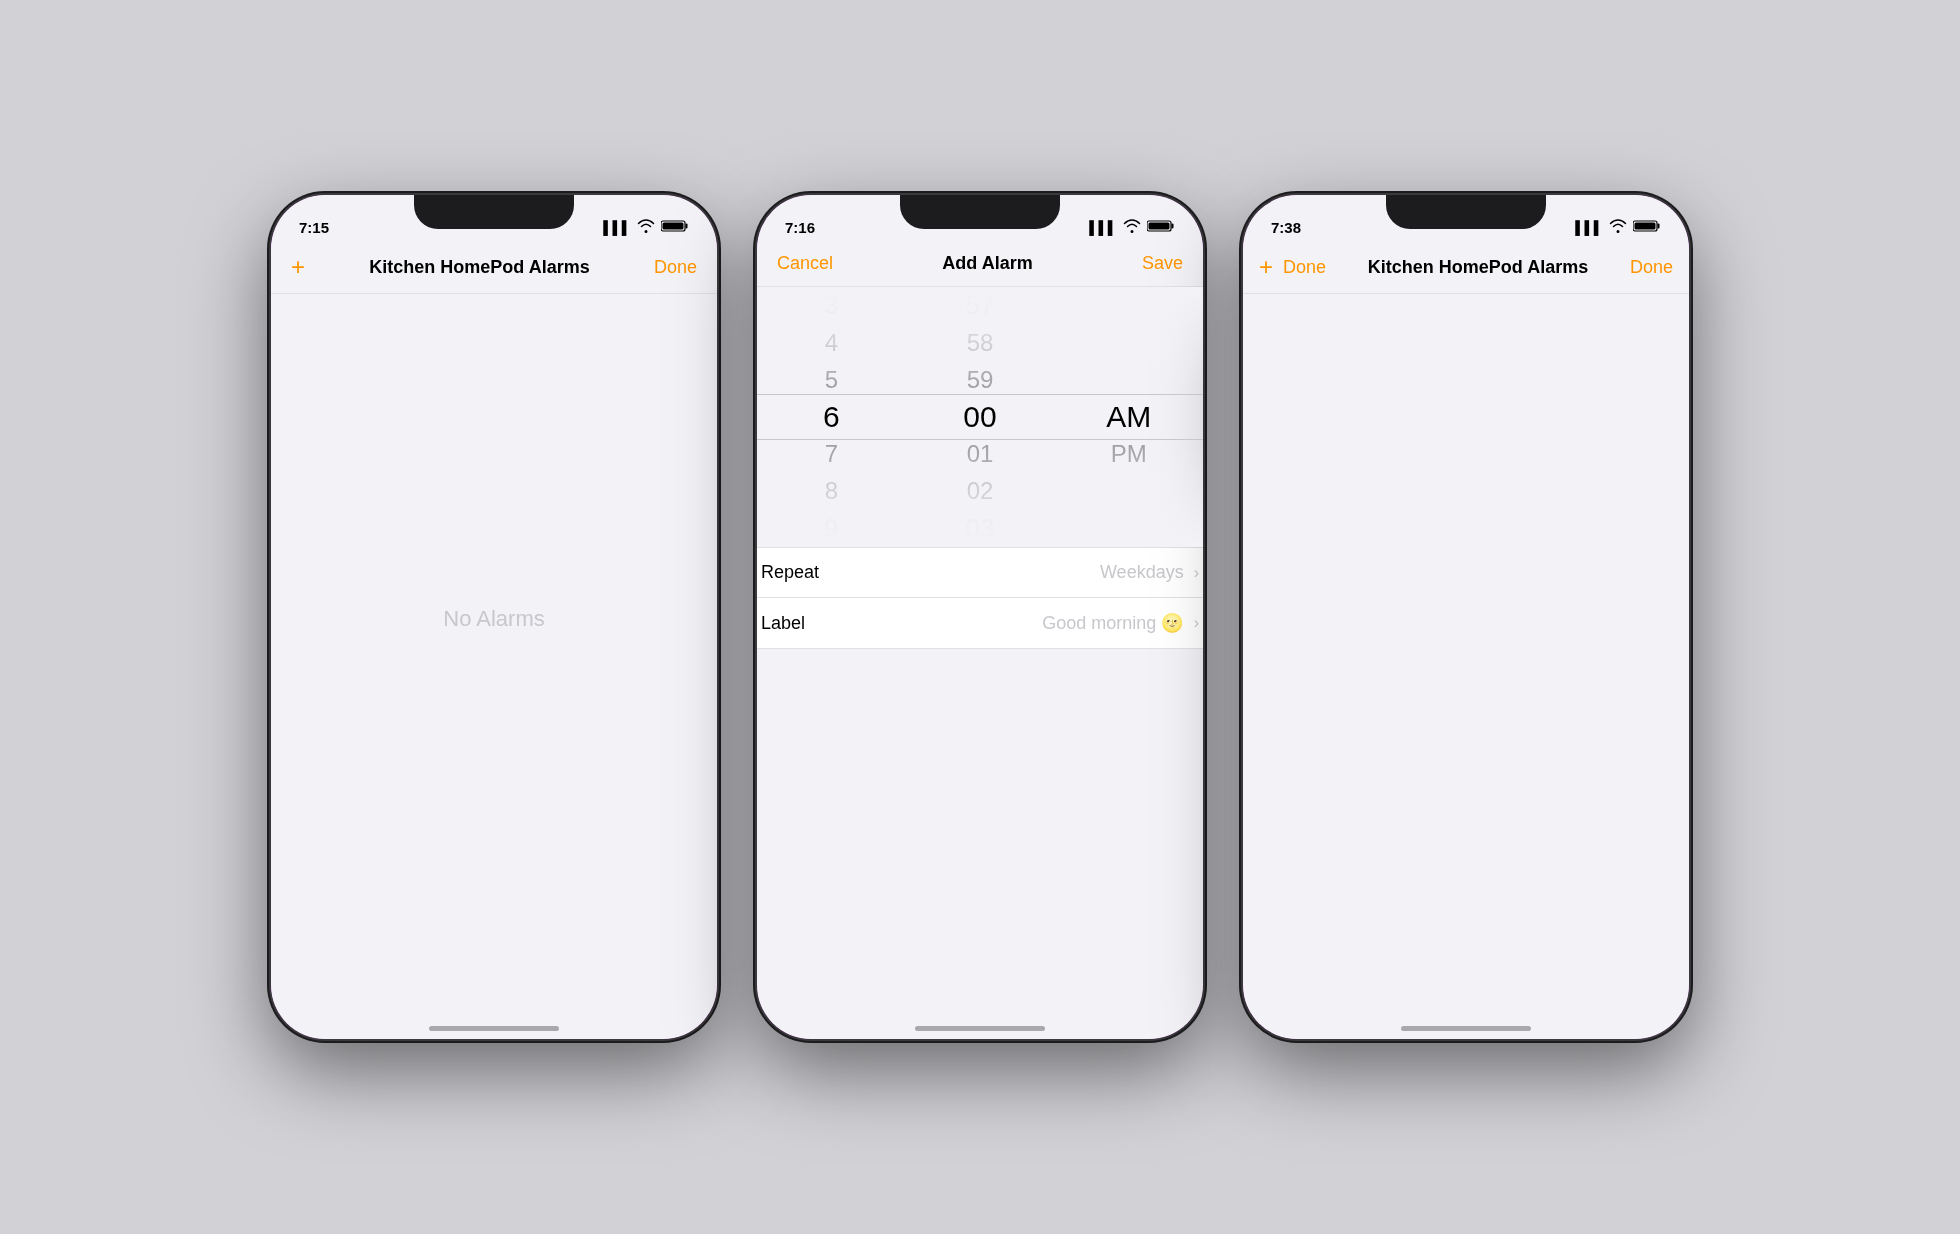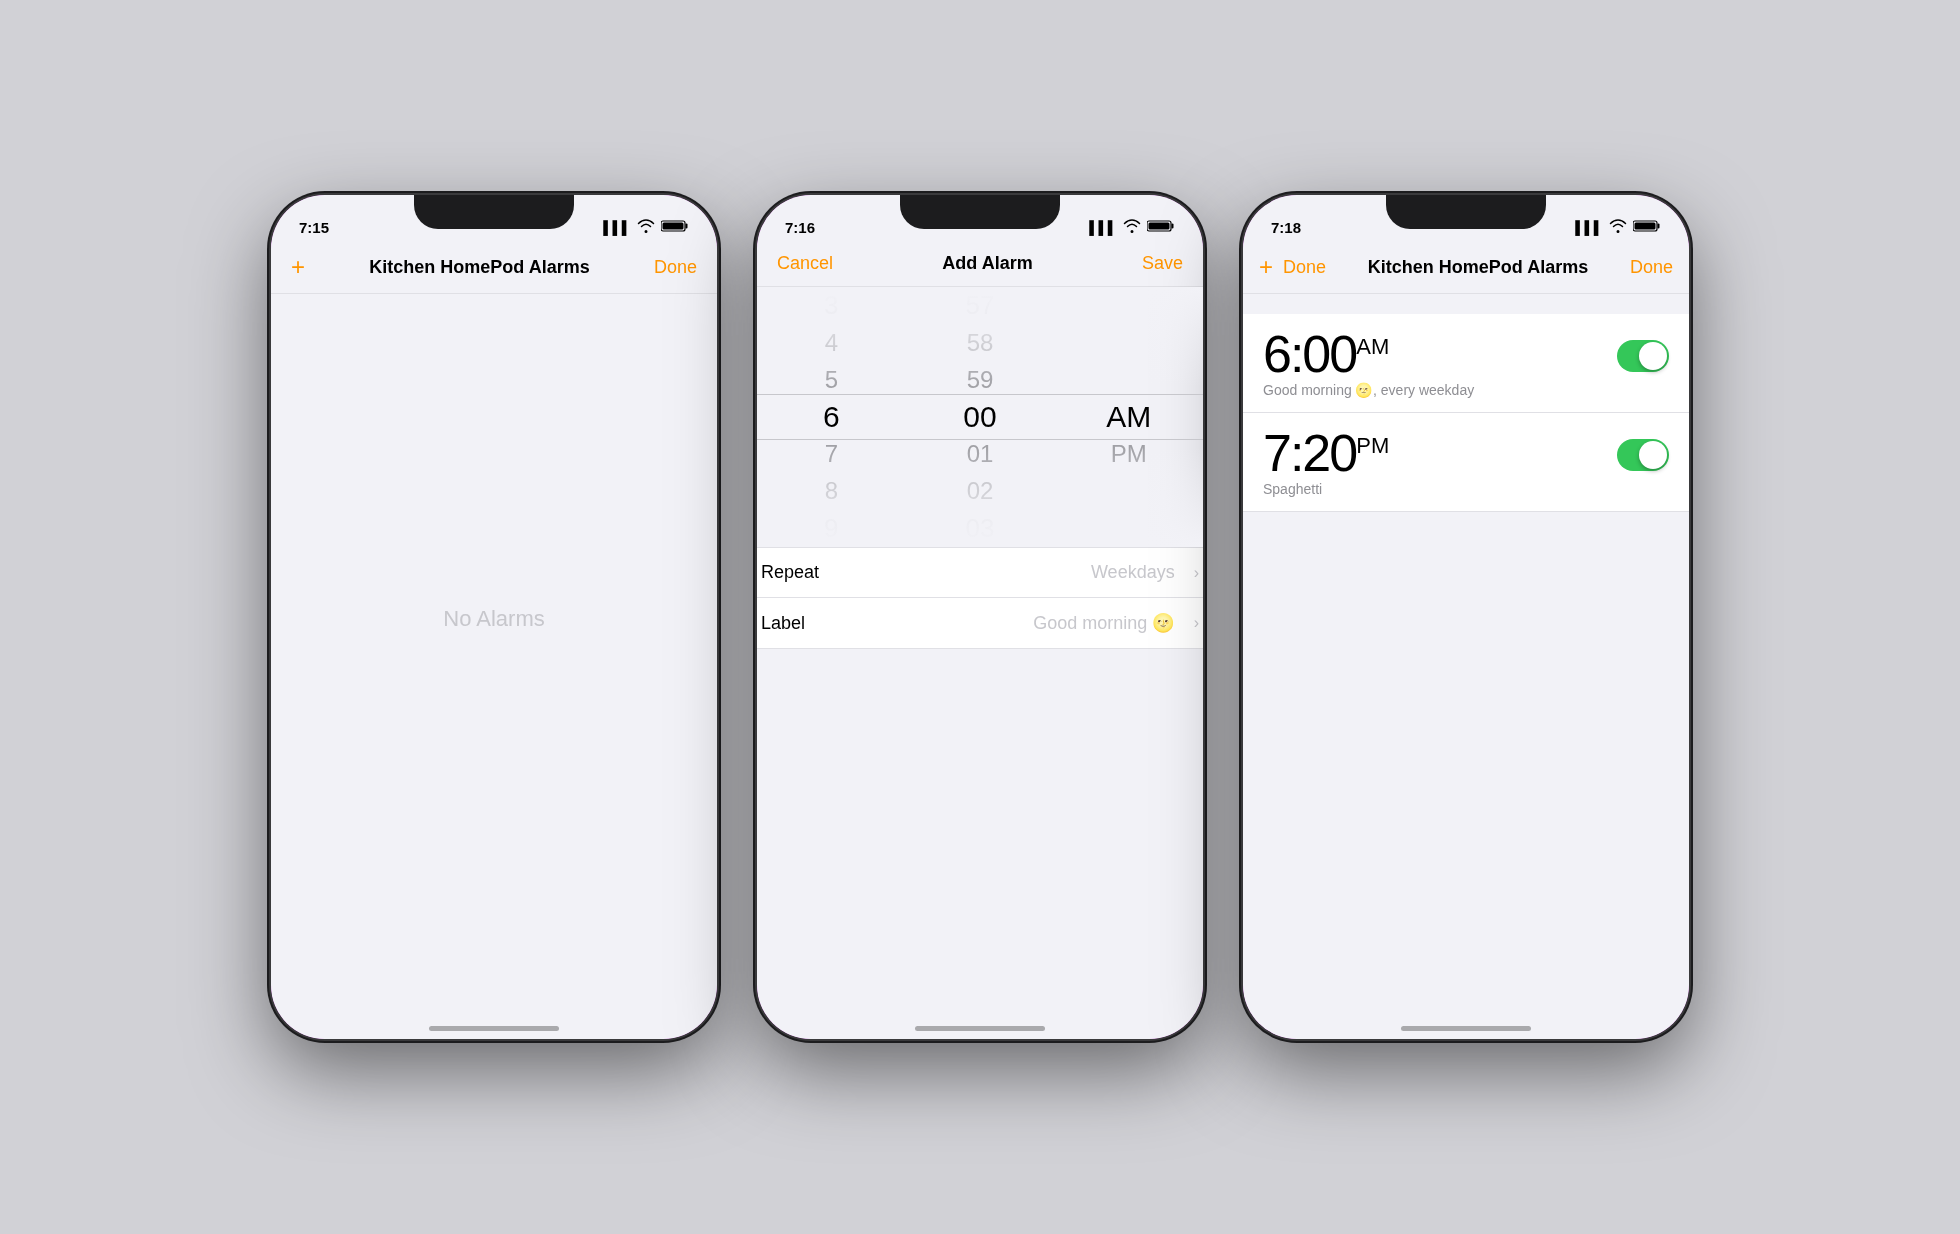--- a/index.html
+++ b/index.html
@@ -208,21 +208,21 @@
       border-bottom: none;
       align-items: center;
     }
     .settings-row-label {
       font-size: 18px;
       color: #000;
     }
     .settings-row-value {
       display: flex;
       align-items: center;
-      gap: 19px;
+      gap: 10px;
       color: #c7c7cc;
       font-size: 18px;
     }
     .chevron {
       color: #c7c7cc;
       font-size: 16px;
     }
 
     
     .alarm-item {
@@ -413,21 +413,21 @@
     </div>
     <div class="home-indicator"></div>
   </div>
 </div>
 
 <div class="iphone">
   <div class="iphone-screen">
     <div class="notch"></div>
 
     <div class="status-bar">
-      <span class="status-time">7:18</span>
+      <span class="status-time">7:38</span>
       <div class="status-icons">
         <span class="status-icon">▌▌▌</span>
         <span class="status-icon">
           <svg width="18" height="14" viewBox="0 0 18 14" fill="none">
             <path d="M9 11a1.5 1.5 0 110 3 1.5 1.5 0 010-3z" fill="#000"></path>
             <path d="M4.5 7.5C6 6 7.4 5.2 9 5.2s3 .8 4.5 2.3" stroke="#000" stroke-width="1.5" fill="none" stroke-linecap="round"></path>
             <path d="M1.5 4.5C3.8 2.2 6.2 1 9 1s5.2 1.2 7.5 3.5" stroke="#000" stroke-width="1.5" fill="none" stroke-linecap="round"></path>
           </svg>
         </span>
         <span class="status-icon">
@@ -442,37 +442,15 @@
 
     <div class="nav-bar-edit">
       <div class="nav-bar-left">
         <span class="nav-btn-add">+</span>
         <span class="nav-btn">Done</span>
       </div>
       <span class="nav-title">Kitchen HomePod Alarms</span>
       <span class="nav-btn">Done</span>
     </div>
 
-    <div class="alarm-items-container">
-
-      <div class="alarm-item">
-        <div class="alarm-time-row">
-          <div>
-            <span class="alarm-time">6:00<sup>AM</sup></span>
-          </div>
-          <div class="alarm-toggle"></div>
-        </div>
-        <div class="alarm-label">Good morning 🌝, every weekday</div>
-      </div>
-
-      <div class="alarm-item">
-        <div class="alarm-time-row">
-          <div>
-            <span class="alarm-time">7:20<sup>PM</sup></span>
-          </div>
-          <div class="alarm-toggle"></div>
-        </div>
-        <div class="alarm-label">Spaghetti</div>
-      </div>
-    </div>
     <div class="home-indicator"></div>
   </div>
 </div>
 
 </body></html>

